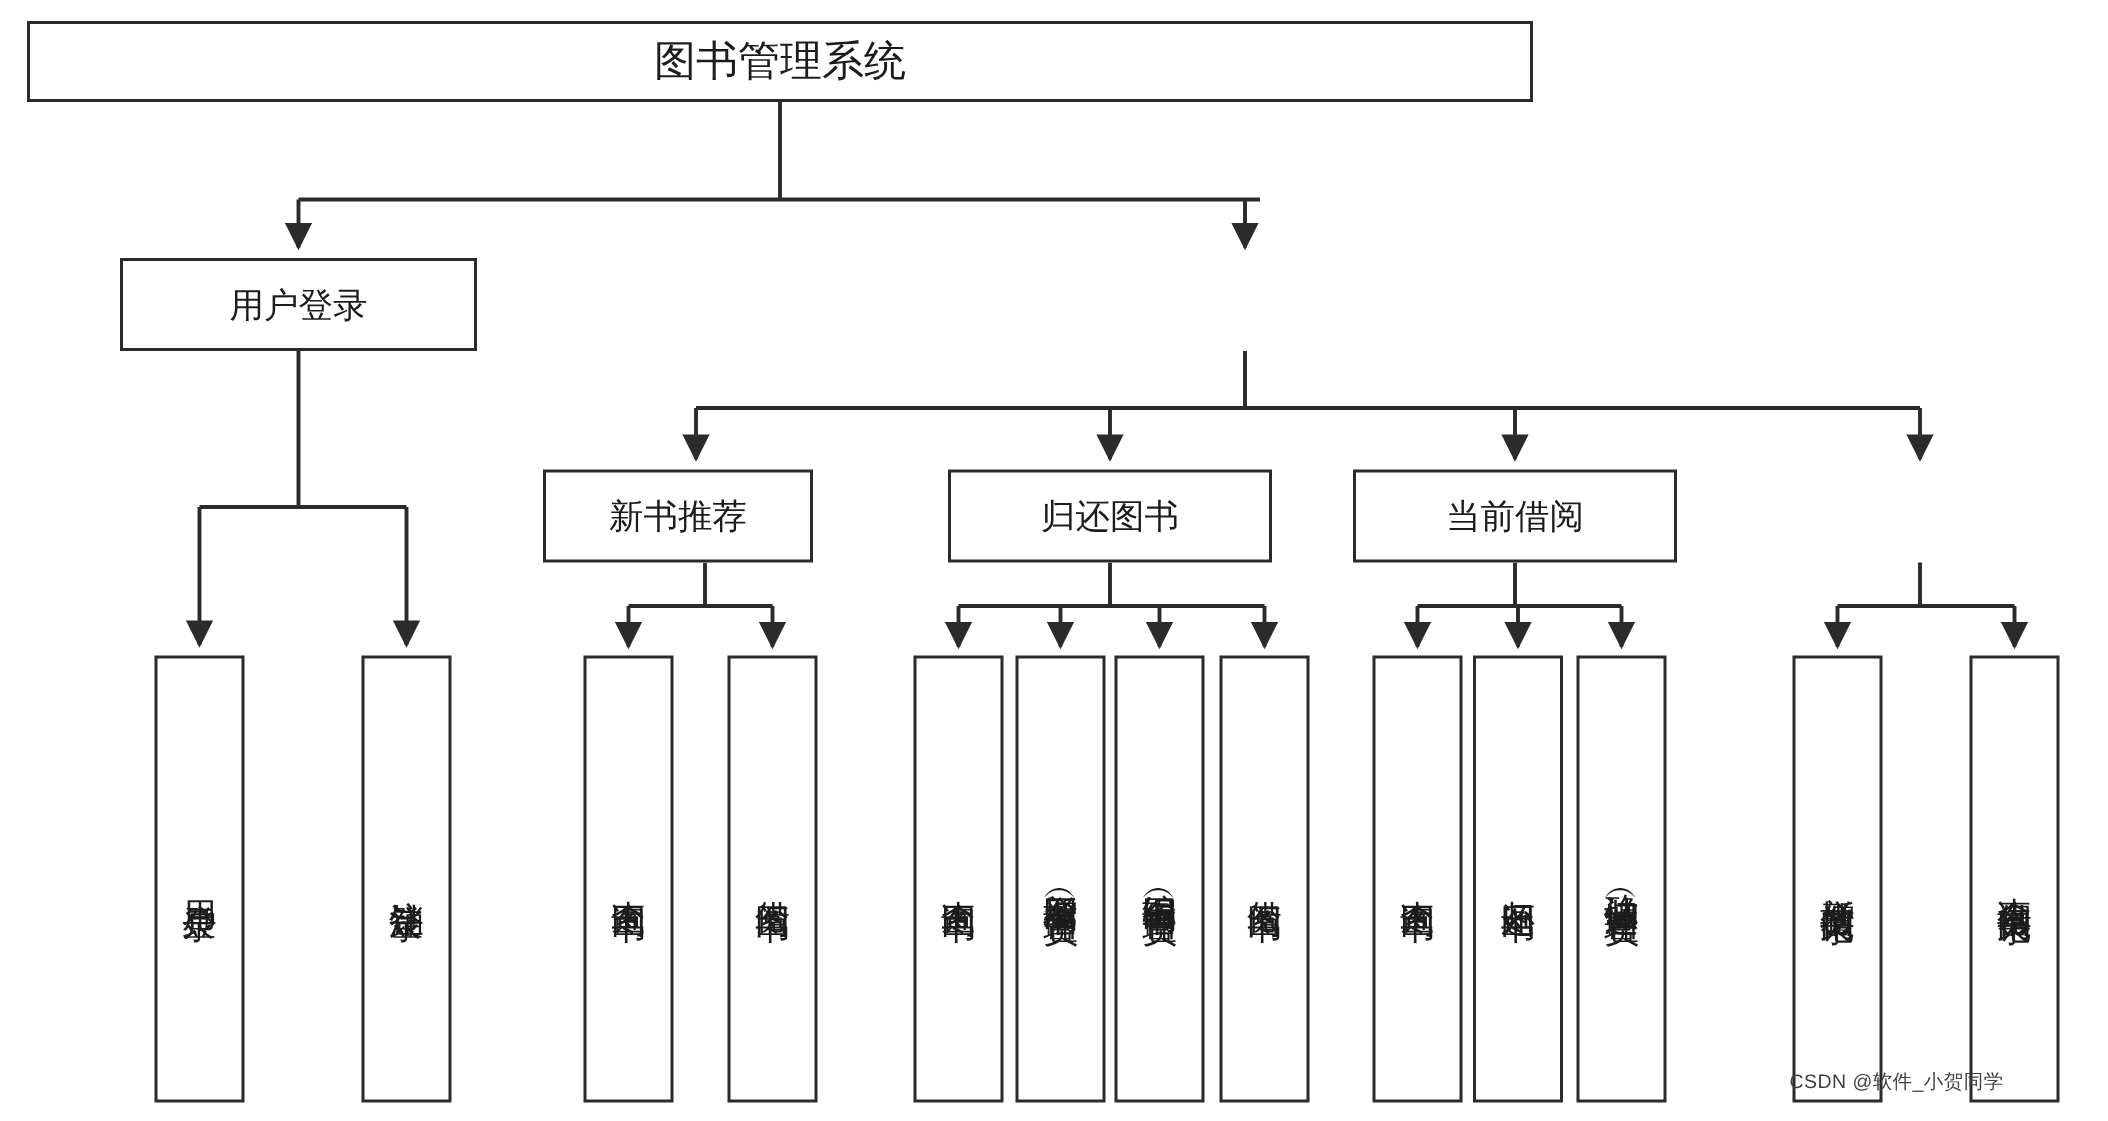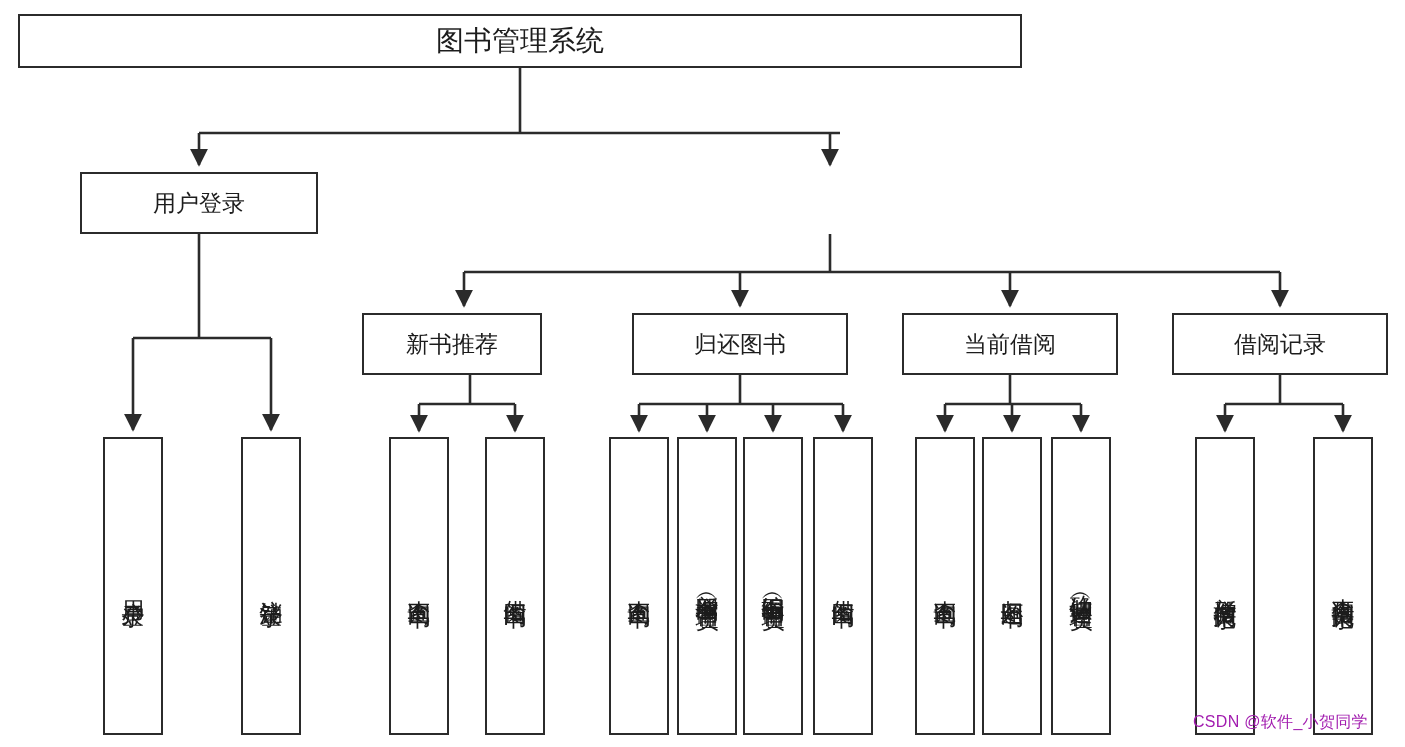--- a/index.html
+++ b/index.html
@@ -53,22 +53,22 @@
     white-space: nowrap;
     text-align: center;
   }
   .node .htext {
     white-space: nowrap;
   }
   .watermark {
     position: absolute;
     left: 1193px;
     top: 712px;
-    font-size: 16px;
-    color: #a21caf;
+    font-size: 13px;
+    color: #404040;
     white-space: nowrap;
     letter-spacing: 0.3px;
   }
 </style>
 </head>
 <body>
 
 <div id="canvas">
 
   <svg id="wires" viewBox="0 0 1405 747" xmlns="http://www.w3.org/2000/svg">
@@ -131,23 +131,20 @@
 
   <div class="node level2" style="left:362px; top:313px; width:180px; height:62px;">
     <span class="htext">新书推荐</span>
   </div>
   <div class="node level2" style="left:632px; top:313px; width:216px; height:62px;">
     <span class="htext">归还图书</span>
   </div>
   <div class="node level2" style="left:902px; top:313px; width:216px; height:62px;align-items:center;">
     <span class="htext">当前借阅</span>
   </div>
-  <div class="node level2" style="left:1172px; top:313px; width:216px; height:62px;">
-    <span class="htext">借阅记录</span>
-  </div>
 
   <div class="node leaf" style="left:103px; top:437px; width:60px; height:298px;">
     <span class="vtext">用户登录</span>
   </div>
   <div class="node leaf" style="left:241px; top:437px; width:60px; height:298px;">
     <span class="vtext">注销登录</span>
   </div>
 
   <div class="node leaf" style="left:389px; top:437px; width:60px; height:298px;">
     <span class="vtext">查询图书</span>

